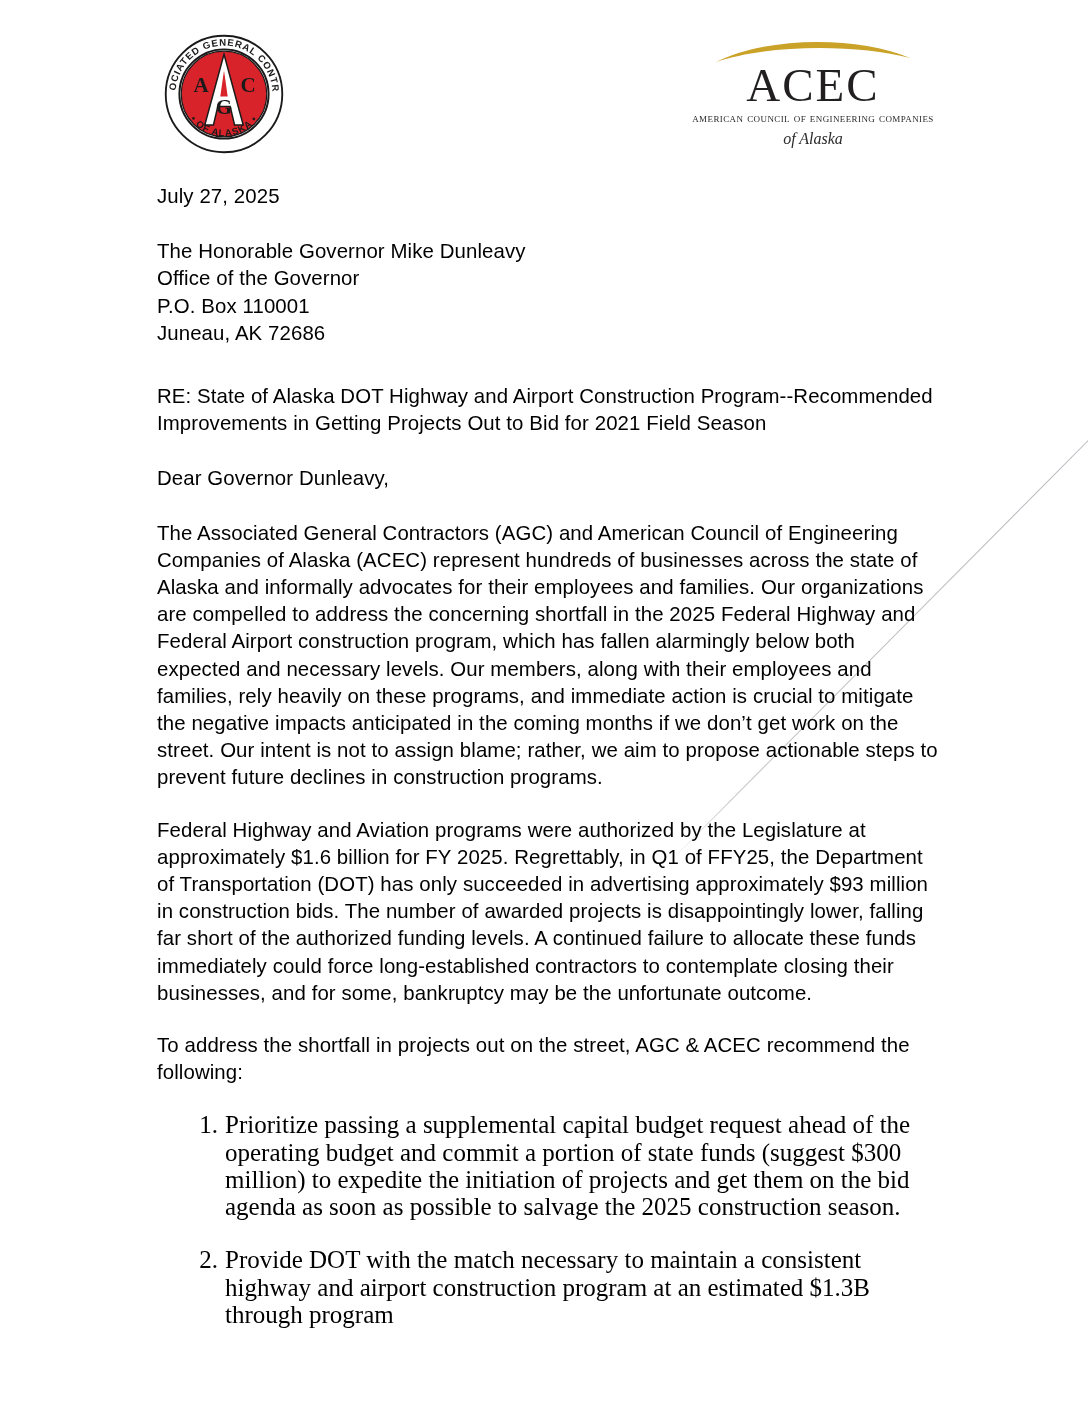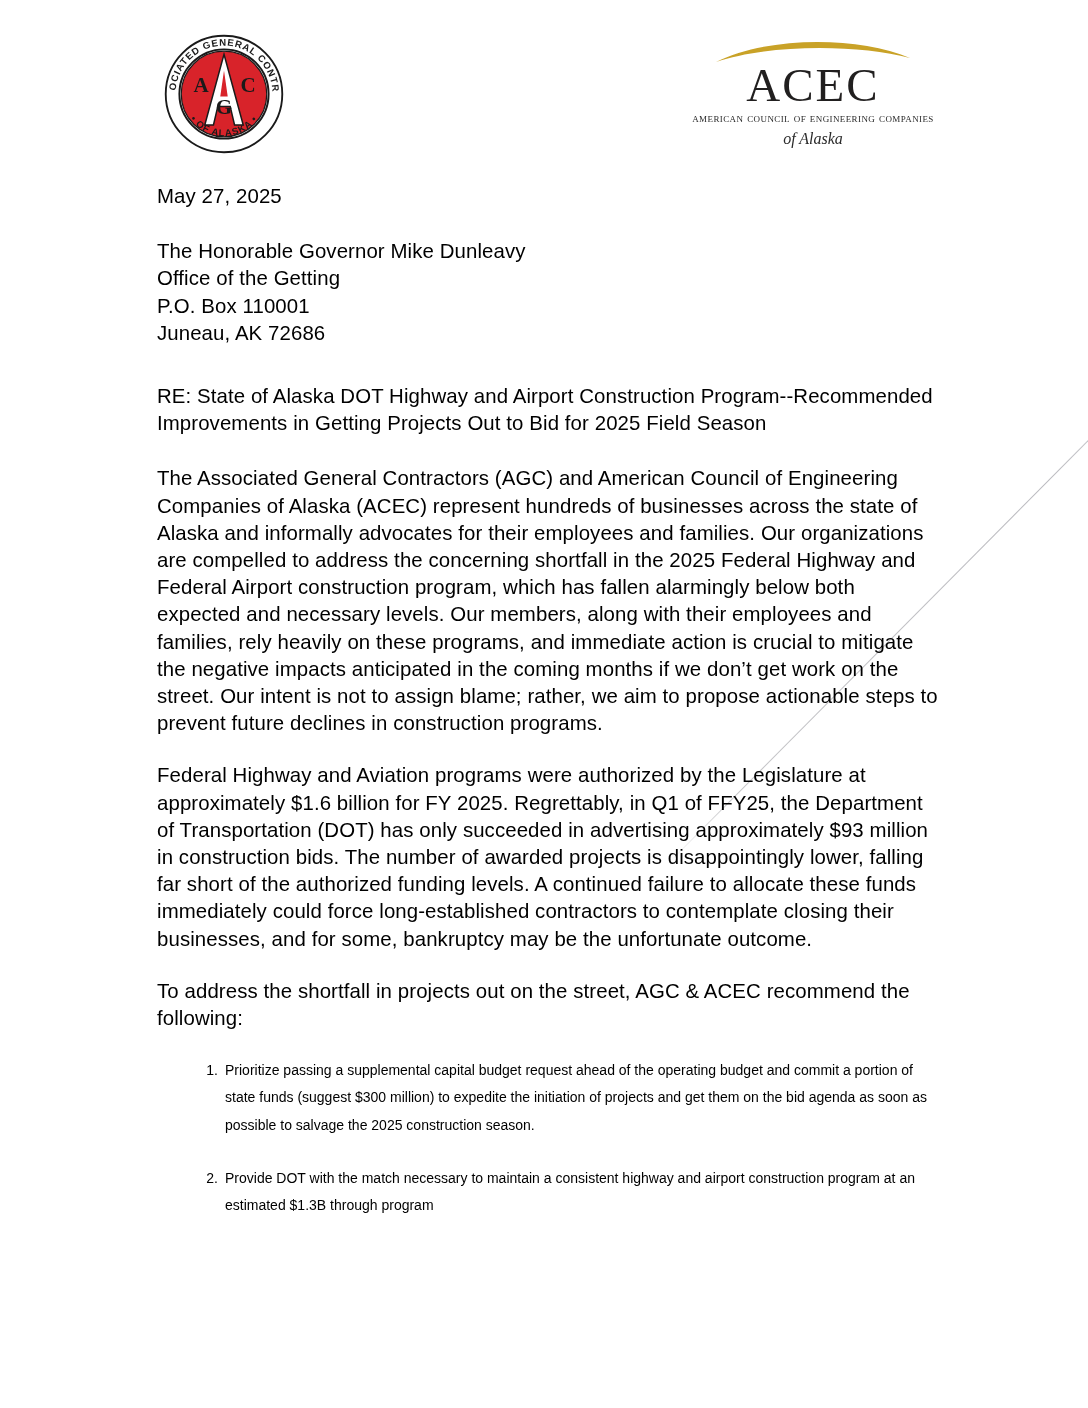--- a/index.html
+++ b/index.html
@@ -109,23 +109,24 @@
   ol.recs {
     margin: 0;
     padding: 0;
     list-style: none;
     counter-reset: rec;
   }
   ol.recs > li {
     counter-increment: rec;
     position: relative;
     padding-left: 68px;
-    font-size: 14px;
+    font-size: 25px;
     line-height: 27.2px;
     margin-bottom: 26px;
+    font-family: Liberation Serif, serif;
   }
   ol.recs > li::before {
     content: counter(rec) ".";
     position: absolute;
     left: 37px;
     top: 0;
     width: 24px;
     text-align: right;
   }
 </style>
@@ -173,31 +174,32 @@
         <path d="M 28,24 C 80,-2 170,-2 222,20 C 170,6 80,6 28,24 Z" fill="#C9A227"></path>
       </svg>
       <div class="acec-word">ACEC</div>
       <div class="acec-sub">American Council of Engineering Companies</div>
       <div class="acec-state">of Alaska</div>
     </div>
   </div>
 
   <div class="letter">
 
-    <div class="block date">May 27, 2025</div>
+    <div class="block date">July 27, 2025</div>
 
     <div class="block addressee">
       <span class="addr-line">The Honorable Governor Mike Dunleavy</span>
-      <span class="addr-line">Office of the Getting</span>
+      <span class="addr-line">Office of the Governor</span>
       <span class="addr-line">P.O. Box 110001</span>
       <span class="addr-line">Juneau, AK 72686</span>
     </div>
 
-    <div class="block re">RE: State of Alaska DOT Highway and Airport Construction Program--Recommended Improvements in Getting Projects Out to Bid for 2025 Field Season</div>
-
+    <div class="block re">RE: State of Alaska DOT Highway and Airport Construction Program--Recommended Improvements in Getting Projects Out to Bid for 2021 Field Season</div>
+
+    <div class="block salutation">Dear Governor Dunleavy,</div>
 
     <div class="block para">The Associated General Contractors (AGC) and American Council of Engineering Companies of Alaska (ACEC) represent hundreds of businesses across the state of Alaska and informally advocates for their employees and families. Our organizations are compelled to address the concerning shortfall in the 2025 Federal Highway and Federal Airport construction program, which has fallen alarmingly below both expected and necessary levels. Our members, along with their employees and families, rely heavily on these programs, and immediate action is crucial to mitigate the negative impacts anticipated in the coming months if we don’t get work on the street. Our intent is not to assign blame; rather, we aim to propose actionable steps to prevent future declines in construction programs.</div>
     <div class="block para">Federal Highway and Aviation programs were authorized by the Legislature at approximately $1.6 billion for FY 2025. Regrettably, in Q1 of FFY25, the Department of Transportation (DOT) has only succeeded in advertising approximately $93 million in construction bids. The number of awarded projects is disappointingly lower, falling far short of the authorized funding levels. A continued failure to allocate these funds immediately could force long-established contractors to contemplate closing their businesses, and for some, bankruptcy may be the unfortunate outcome.</div>
     <div class="block para">To address the shortfall in projects out on the street, AGC &amp; ACEC recommend the following:</div>
 
     <ol class="recs">
       <li>Prioritize passing a supplemental capital budget request ahead of the operating budget and commit a portion of state funds (suggest $300 million) to expedite the initiation of projects and get them on the bid agenda as soon as possible to salvage the 2025 construction season.</li>
       <li>Provide DOT with the match necessary to maintain a consistent highway and airport construction program at an estimated $1.3B through program</li>
     </ol>
   </div>

